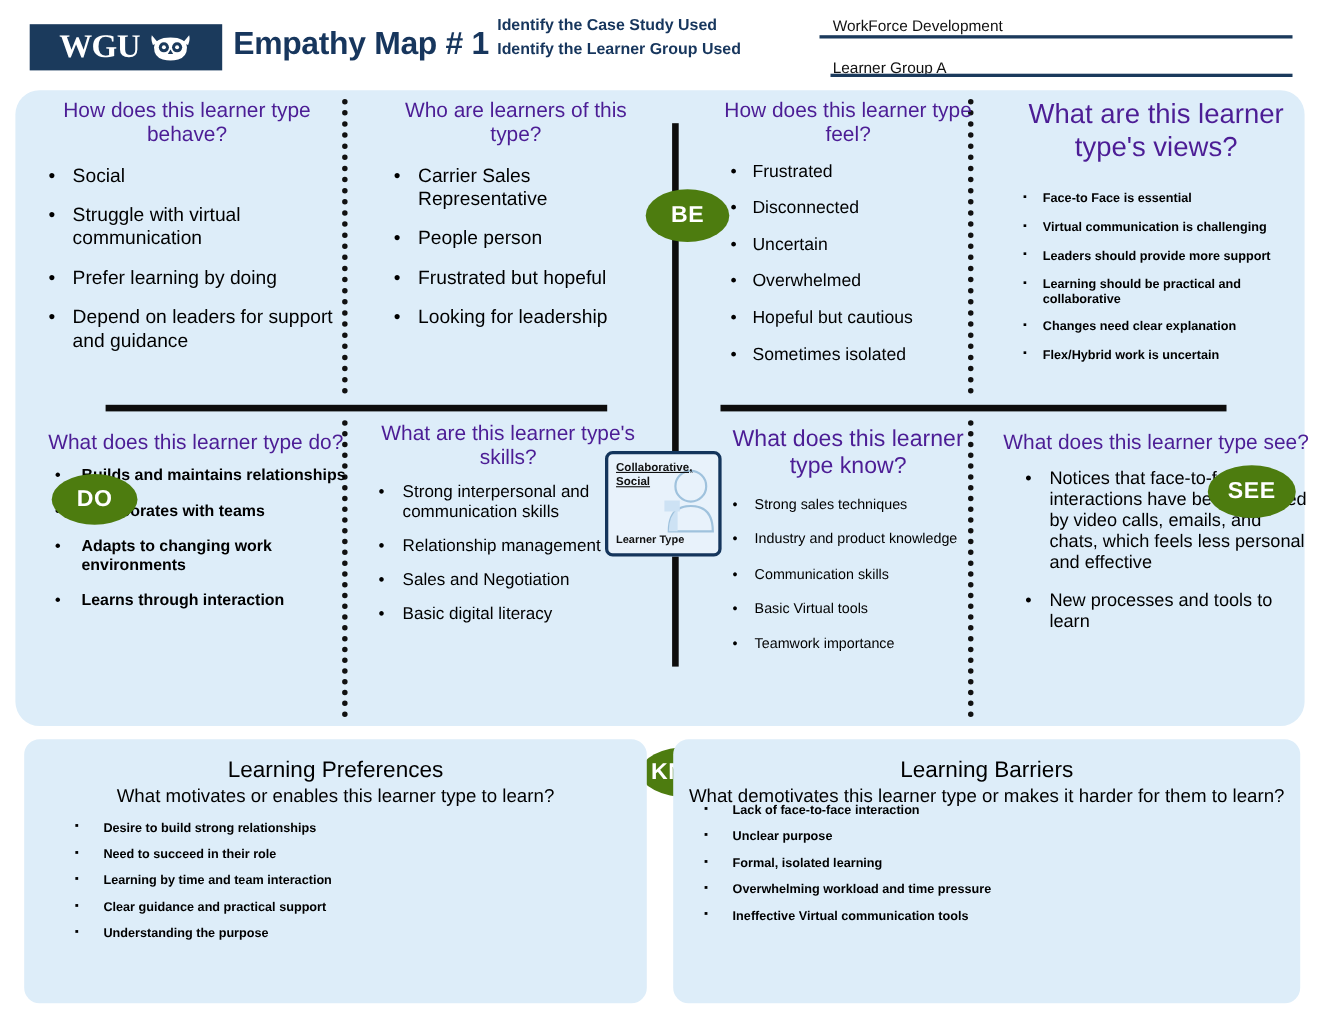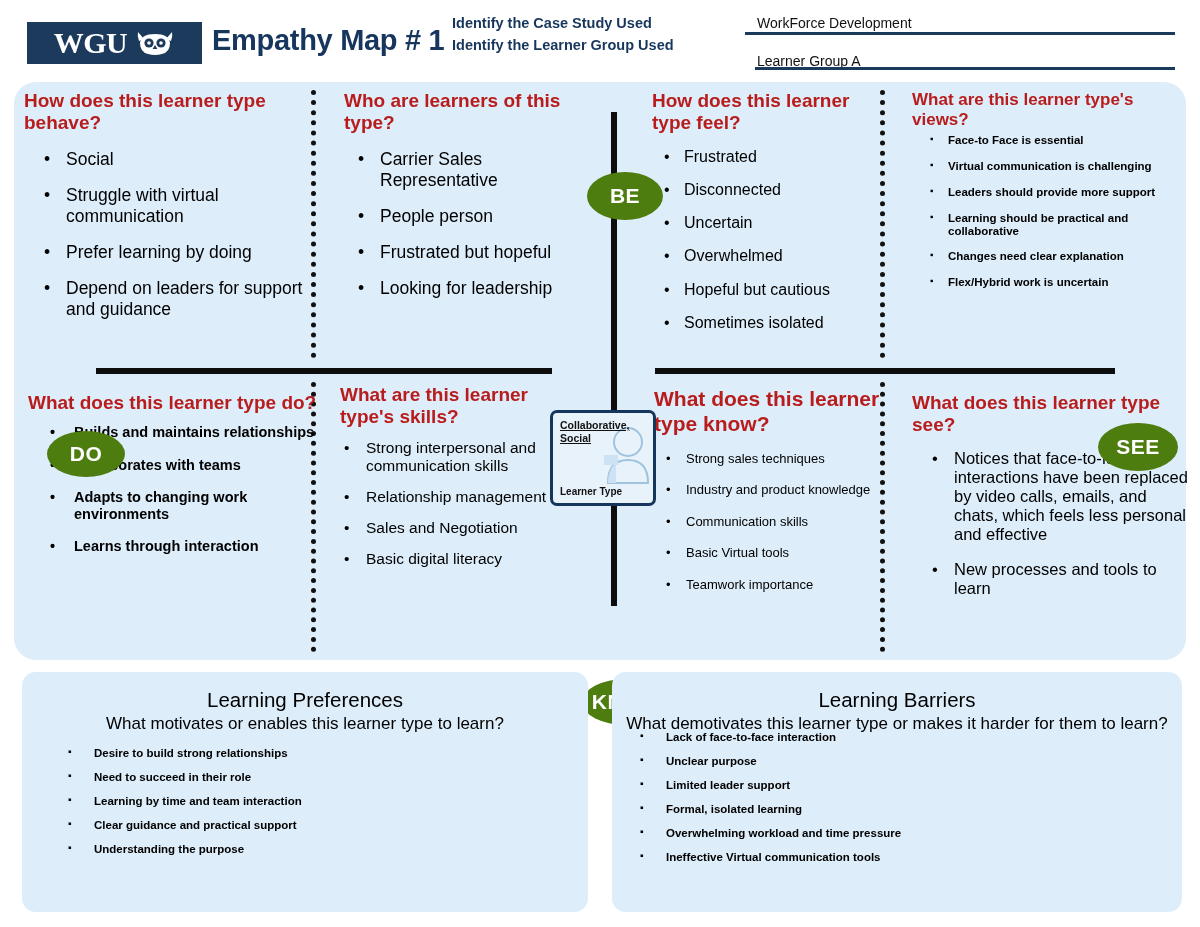--- a/index.html
+++ b/index.html
@@ -58,22 +58,22 @@
   }
 
   
   #panel {
     position: absolute; left: 14px; top: 82px;
     width: 1172px; height: 578px;
     background: #ddedf9; border-radius: 22px;
   }
 
   .q-title {
-    font-weight: bold; line-height: 1.18;
-    color: #b91c1c;
+    font-weight: normal; text-align: center; line-height: 1.18;
+    color: #4c1d95;
   }
 
   ul.q-list { list-style: none; }
   ul.q-list li {
     position: relative; padding-left: 22px;
     line-height: 1.2;
   }
   ul.q-list li::before {
     content: "\2022"; position: absolute; left: 4px; top: 0;
   }
@@ -95,21 +95,21 @@
   #q-who ul.q-list li { margin-bottom: 15px; padding-left: 26px; }
 
   
   #q-feel { left: 638px; top: 8px; width: 238px; }
   #q-feel .q-title { font-size: 19px; margin-bottom: 12px; }
   #q-feel ul.q-list { font-size: 16px; margin-left: 8px; }
   #q-feel ul.q-list li { margin-bottom: 14px; padding-left: 24px; }
 
   
   #q-views { left: 898px; top: 8px; width: 278px; }
-  #q-views .q-title { font-size: 17px; margin-bottom: 4px; }
+  #q-views .q-title { font-size: 25px; margin-bottom: 26px; }
   #q-views ul.q-list { font-size: 11.5px; font-weight: bold; margin-left: 14px; }
   #q-views ul.q-list li { margin-bottom: 13px; padding-left: 22px; line-height: 1.12; }
 
   
   #q-do { left: 2px; top: 310px; width: 300px; margin-left: 12px; }
   #q-do .q-title { font-size: 19px; margin-bottom: 10px; }
   #q-do ul.q-list { font-size: 14.5px; font-weight: bold; margin-left: 18px; }
   #q-do ul.q-list li { margin-bottom: 15px; padding-left: 28px; line-height: 1.18; }
 
   
@@ -366,20 +366,19 @@
       <li>Understanding the purpose</li>
     </ul>
   </div>
 
   <div class="bbox" id="box-barriers">
     <div class="b-title">Learning Barriers</div>
     <div class="b-sub">What demotivates this learner type or makes it harder for them to learn?</div>
     <ul class="b-list">
       <li>Lack of face-to-face interaction</li>
       <li>Unclear purpose</li>
-      <li>Limited leader support</li>
       <li>Formal, isolated learning</li>
       <li>Overwhelming workload and time pressure</li>
       <li>Ineffective Virtual communication tools</li>
     </ul>
   </div>
 
 </div>
 
 </body></html>

